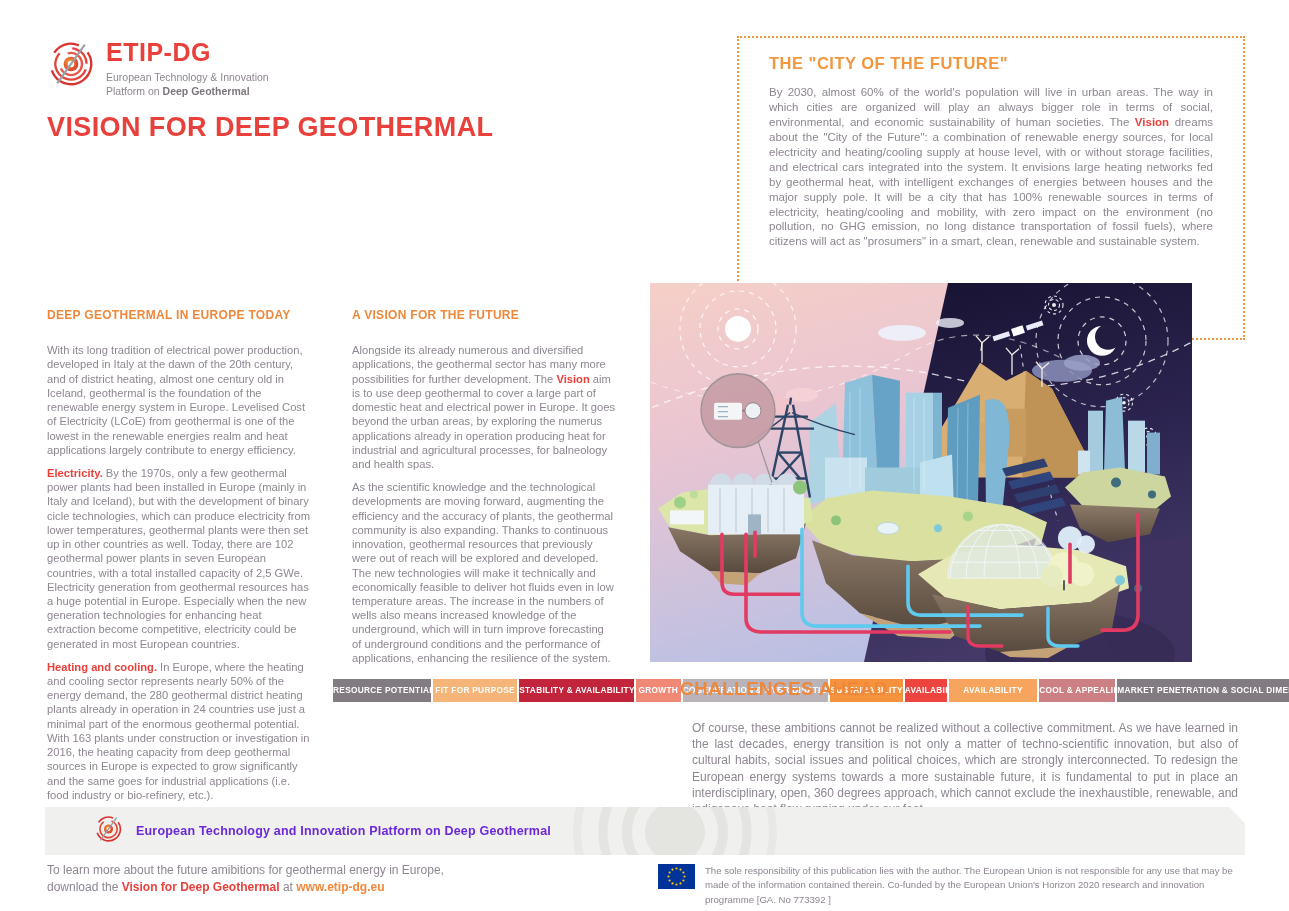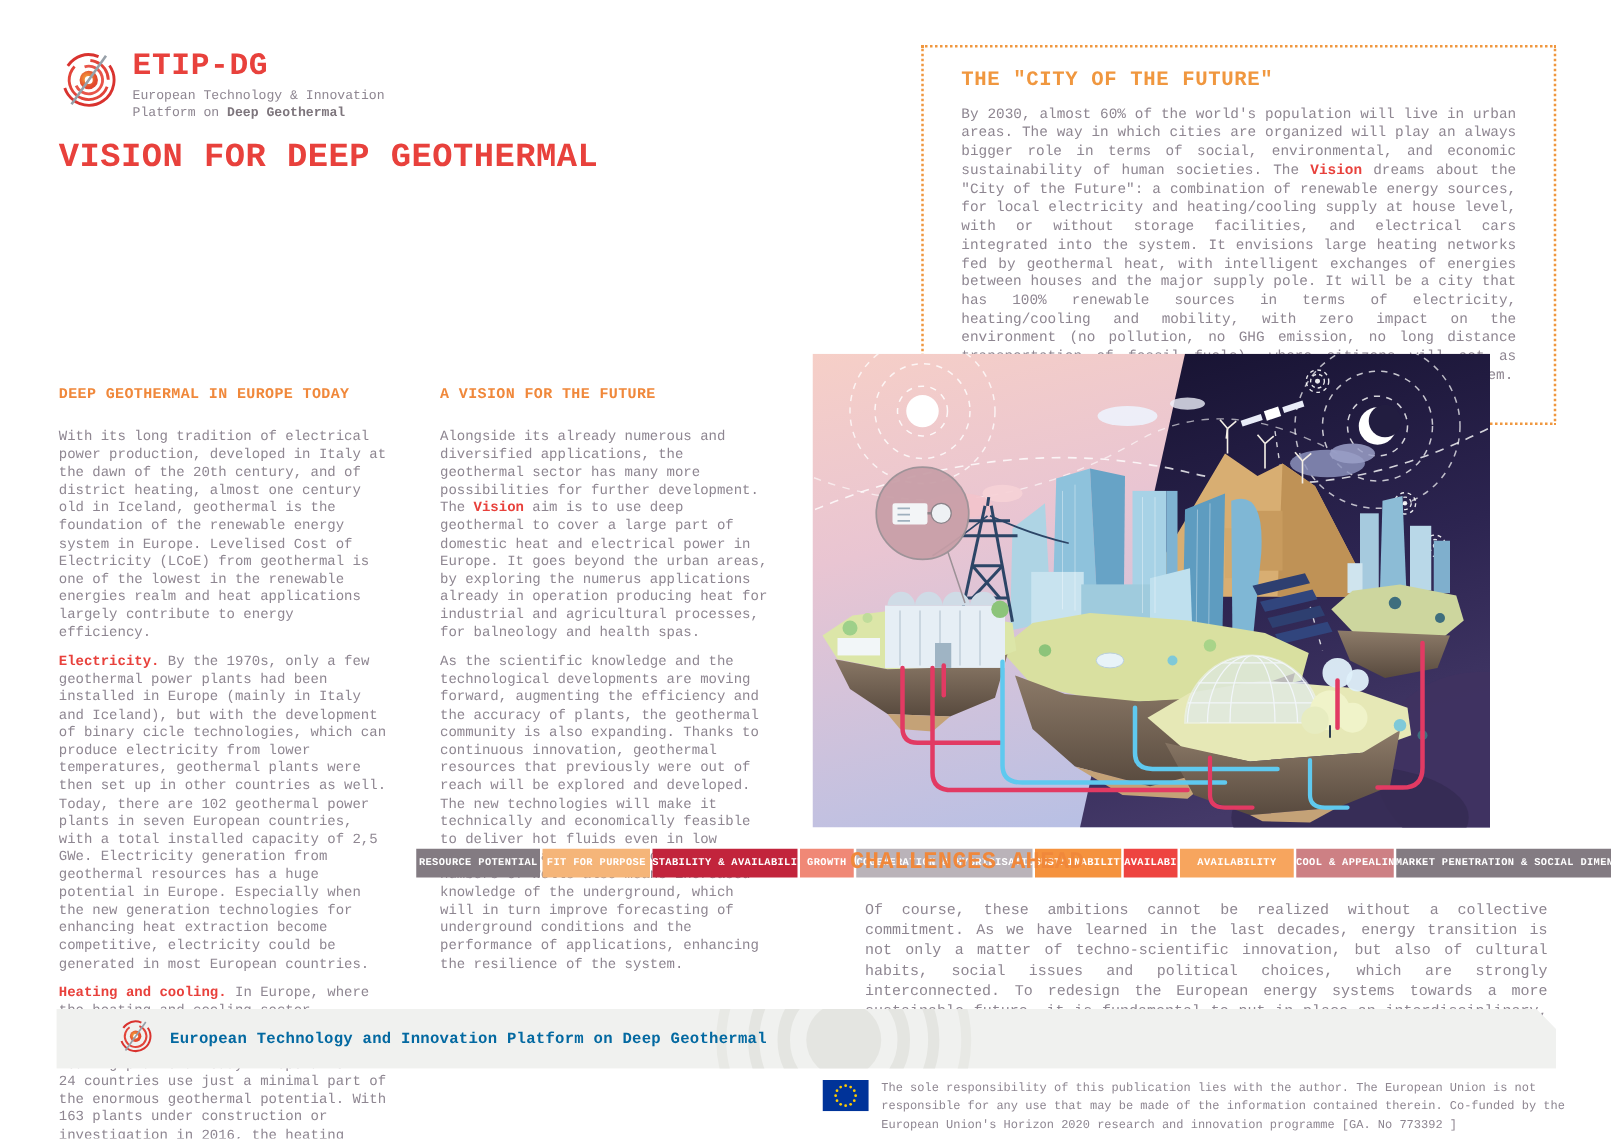--- a/index.html
+++ b/index.html
@@ -1,17 +1,17 @@
 <!DOCTYPE html>
 <html><head>
 <meta charset="utf-8">
 <style>
   html,body{margin:0;padding:0;background:#ffffff;}
   .page{position:relative;width:1289px;height:911px;background:#fff;overflow:hidden;
-        font-family:Liberation Mono, monospace;}
+        font-family:Liberation Sans, sans-serif;}
 
   
   .brand{position:absolute;left:48px;top:40px;display:flex;align-items:flex-start;gap:12px;}
   .brand-name{font-size:25px;font-weight:bold;color:#E8413C;letter-spacing:.5px;line-height:1;}
   .brand-tagline{font-size:10.5px;color:#8E8691;margin-top:5px;line-height:1.35;}
   .brand-tagline b{color:#7d757c;}
 
   
   .title{position:absolute;left:47px;top:112px;font-size:27px;font-weight:bold;color:#E8413C;letter-spacing:.4px;}
   .subtitle{position:absolute;left:47px;top:150px;font-size:22px;color:#8E8691;font-weight:400;letter-spacing:.3px;}
@@ -46,21 +46,21 @@
   
   .illustration{position:absolute;left:650px;top:283px;width:542px;height:379px;z-index:2;}
   .illustration svg{display:block;width:100%;height:100%;}
 
   
   .footer-bar{position:absolute;left:45px;top:807px;width:1200px;height:48px;background:#F0F1EF;
               clip-path:polygon(0 0, calc(100% - 16px) 0, 100% 34%, 100% 100%, 0 100%);
               display:flex;align-items:center;overflow:hidden;}
   .footer-bar .ripples{position:absolute;left:500px;top:-40px;pointer-events:none;}
   .footer-logo{margin-left:50px;flex:0 0 auto;position:relative;}
-  .footer-text{margin-left:14px;font-size:12.5px;font-weight:bold;color:#0369a1;position:relative;letter-spacing:.2px;}
+  .footer-text{margin-left:14px;font-size:12.5px;font-weight:bold;color:#6d28d9;position:relative;letter-spacing:.2px;}
 
   .learn-more{position:absolute;left:47px;top:862px;font-size:12px;line-height:1.45;color:#8E8691;}
   .learn-more .red{font-weight:bold;}
   .learn-more .orange{color:#F0883B;font-weight:bold;}
 
   .eu-note{position:absolute;left:658px;top:864px;display:flex;gap:10px;align-items:flex-start;}
   .eu-note .disclaimer{width:548px;font-size:9.6px;line-height:1.5;color:#8E8691;}
 </style>
 </head>
 <body>
@@ -388,20 +388,24 @@
         <circle cx="50" cy="50" r="44" fill="none" stroke="#D9332F" stroke-width="6" stroke-dasharray="150 40 60 28" transform="rotate(-35 50 50)"></circle>
         <circle cx="50" cy="50" r="32" fill="none" stroke="#E2443A" stroke-width="6" stroke-dasharray="120 30 50 14" transform="rotate(20 50 50)"></circle>
         <circle cx="50" cy="50" r="17" fill="url(#lg2)"></circle>
         <circle cx="50" cy="50" r="7" fill="#ffffff"></circle>
         <line x1="80" y1="8" x2="20" y2="92" stroke="#97A0A8" stroke-width="5"></line>
       </svg>
     </div>
     <div class="footer-text">European Technology and Innovation Platform on Deep Geothermal</div>
   </div>
 
+  <p class="learn-more" style="margin:0">
+    <span>To learn more about the future amibitions for geothermal energy in Europe,</span><br>
+    <span>download the </span><span class="red">Vision for Deep Geothermal</span><span> at </span><span class="orange">www.etip-dg.eu</span>
+  </p>
 
   <div class="eu-note">
     <svg width="37" height="25" viewBox="0 0 37 25">
       <rect width="37" height="25" fill="#003399"></rect>
       <g fill="#FFCC00">
         <circle cx="18.5" cy="4.5" r="1.1"></circle>
           <circle cx="22.5" cy="5.6" r="1.1"></circle>
           <circle cx="25.4" cy="8.5" r="1.1"></circle>
         <circle cx="26.5" cy="12.5" r="1.1"></circle>
           <circle cx="25.4" cy="16.5" r="1.1"></circle>

